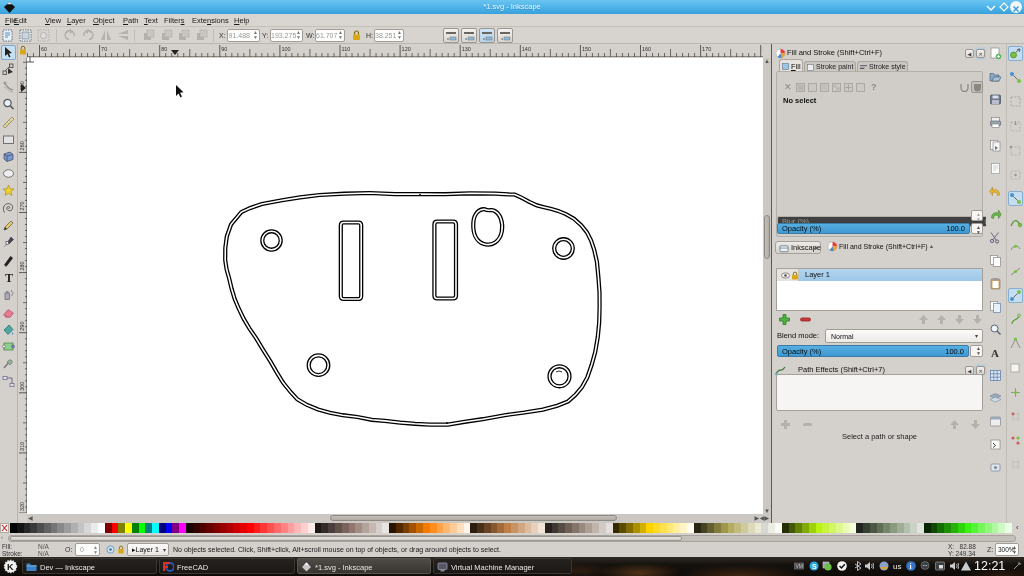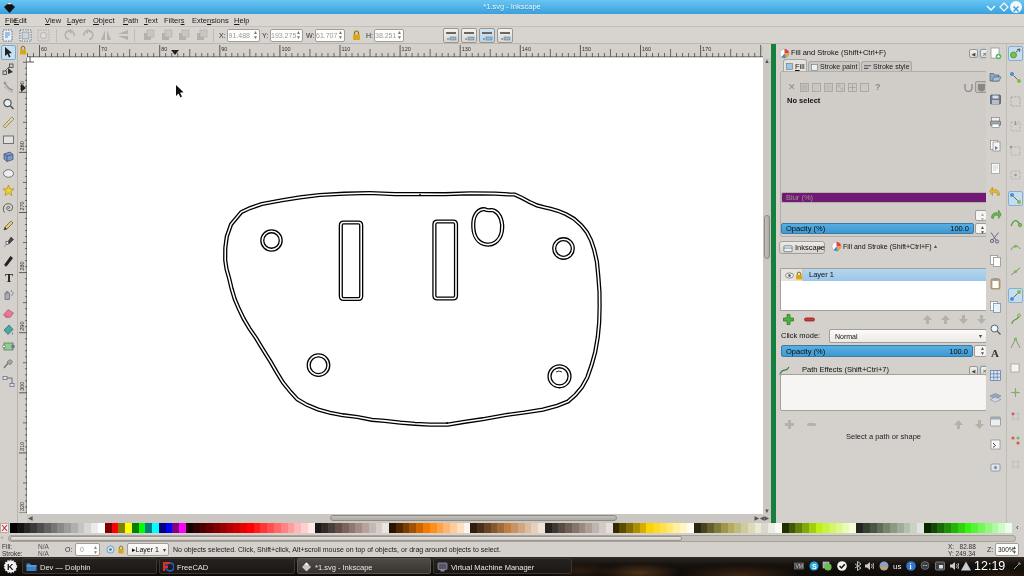--- a/index.html
+++ b/index.html
@@ -476,21 +476,21 @@
   <div class="abs" style="left:1px;bottom:0;font-size:6px;color:#555;">▼</div>
 </div>
 
 <div class="abs" style="left:27px;top:514px;width:744px;height:9px;background:#cbc7c2;">
   <div class="abs" style="left:303px;top:1px;width:287px;height:6px;background:linear-gradient(#c3bfba,#aeaaa4);border:1px solid #8d8983;border-radius:3px;"></div>
   <div class="abs" style="left:1px;top:0px;font-size:6px;color:#555;">◀</div>
   <div class="abs" style="right:12px;top:0px;font-size:6px;color:#555;">▶</div>
   <div class="abs" style="right:2px;top:0px;font-size:6px;color:#555;">◀▶</div>
 </div>
 
-<div class="abs" style="left:771px;top:44px;width:215px;height:479px;background:#d4d0cb;border-left:5px solid #15803d;">
+<div class="abs" style="left:771px;top:44px;width:215px;height:479px;background:#d4d0cb;border-left:1px solid #15803d;">
     <div class="abs" style="left:2px;top:4px;width:211px;height:13px;font-size:7.5px;color:#111;">
       <svg width="11" height="11" viewBox="0 0 11 11" style="position:absolute;left:1px;top:0;">
         <circle cx="5.5" cy="5.5" r="4.5" fill="#fff" stroke="#999" stroke-width="0.5"></circle>
         <path d="M5.5 5.5 L5.5 1 A4.5 4.5 0 0 1 10 5.5 Z" fill="#e04040"></path>
         <path d="M5.5 5.5 L10 5.5 A4.5 4.5 0 0 1 7 9.7 Z" fill="#e8a030"></path>
         <path d="M5.5 5.5 L7 9.7 A4.5 4.5 0 0 1 2.5 9 Z" fill="#4888c8"></path>
       </svg>
       <span style="position:absolute;left:13px;top:0px;">Fill and Stroke (Shift+Ctrl+F)</span>
       <div style="position:absolute;right:11px;top:1px;width:9px;height:9px;border:1px solid #9a958f;border-radius:2px;background:linear-gradient(#f2f0ee,#dbd7d2);font-size:5px;color:#444;text-align:center;line-height:8px;">◀</div>
       <div style="position:absolute;right:0px;top:1px;width:9px;height:9px;border:1px solid #9a958f;border-radius:2px;background:linear-gradient(#f2f0ee,#dbd7d2);box-shadow:0 0 2px 1px #9ccbe8;font-size:5px;color:#444;text-align:center;line-height:8px;">✕</div>
@@ -537,21 +537,21 @@
     </svg>
     <div class="abs" style="left:99px;top:38px;font-size:9px;font-weight:bold;color:#8a8a8a;">?</div>
     <svg width="9" height="9" viewBox="0 0 9 9" style="position:absolute;left:188px;top:39px;">
       <path d="M1 1 v4 a3.5 3.5 0 0 0 7 0 V1" fill="none" stroke="#8a8a8a" stroke-width="1.3"></path>
     </svg>
     <div class="abs" style="left:199px;top:37px;width:12px;height:12px;background:#c3bfba;border:1px solid #9a958f;border-radius:2px;"></div>
     <svg width="9" height="9" viewBox="0 0 9 9" style="position:absolute;left:201px;top:39px;">
       <path d="M1 1 v4 a3.5 3.5 0 0 0 7 0 V1 Z" fill="#8a8680"></path>
     </svg>
     <div class="abs" style="left:11px;top:52px;font-size:7.5px;font-weight:bold;color:#111;">No select</div>
-    <div class="abs" style="left:5px;top:148px;width:223px;height:11px;background:#701a75;border:1px solid #b5b0aa;border-radius:2px;font-size:7.5px;color:#9b968f;line-height:10px;"><span style="margin-left:4px;">Blur (%)</span><span style="position:absolute;right:4px;">0.0</span></div>
+    <div class="abs" style="left:5px;top:172px;width:223px;height:11px;background:#404040;border:1px solid #b5b0aa;border-radius:2px;font-size:7.5px;color:#9b968f;line-height:10px;"><span style="margin-left:4px;">Blur (%)</span><span style="position:absolute;right:4px;">0.0</span></div>
     <div class="abs" style="left:199px;top:166px;width:12px;height:11px;background:#f6f5f4;border:1px solid #a29d97;border-radius:2px;">
       <span style="position:absolute;right:1px;top:1px;color:#aaa;font-size:5px;line-height:5px;">▲<br>▼</span>
     </div>
     <div class="abs" style="left:5px;top:179px;width:193px;height:11px;background:linear-gradient(#56aee0,#3f99d3);border:1px solid #3a7ba8;border-radius:2px;font-size:7.5px;color:#0a0a0a;line-height:10px;"><span style="margin-left:4px;">Opacity (%)</span><span style="position:absolute;right:4px;">100.0</span></div>
     <div class="abs" style="left:199px;top:179px;width:12px;height:11px;background:#f6f5f4;border:1px solid #a29d97;border-radius:2px;">
       <span style="position:absolute;right:1px;top:1px;color:#555;font-size:5px;line-height:5px;">▲<br>▼</span>
     </div>
     <div class="abs" style="left:3px;top:197px;width:46px;height:13px;background:linear-gradient(#ece9e6,#d7d3ce);border:1px solid #a5a09a;border-radius:3px;font-size:7.5px;color:#111;">
       <svg width="10" height="10" viewBox="0 0 11 11" style="position:absolute;left:3px;top:2px;">
         <rect x="1" y="2" width="9" height="6.5" rx="1" fill="#eef2f6" stroke="#567" stroke-width="0.8"></rect>
@@ -593,21 +593,21 @@
     </svg>
     <svg width="13" height="13" viewBox="0 0 13 13" style="position:absolute;left:163px;top:269px;">
       <path d="M6.5 2 L11 7 H8 V11 H5 V7 H2 Z" fill="#b4b0aa"></path>
     </svg>
     <svg width="13" height="13" viewBox="0 0 13 13" style="position:absolute;left:181px;top:269px;">
       <path d="M6.5 11 L11 6 H8 V2 H5 V6 H2 Z" fill="#b4b0aa"></path>
     </svg>
     <svg width="13" height="13" viewBox="0 0 13 13" style="position:absolute;left:199px;top:269px;">
       <path d="M6.5 11 L11 6 H8 V2 H5 V6 H2 Z M2 12 h9" fill="#b4b0aa"></path>
     </svg>
-    <div class="abs" style="left:5px;top:287px;font-size:7.5px;color:#111;">Click mode:</div>
+    <div class="abs" style="left:5px;top:287px;font-size:7.5px;color:#111;">Blend mode:</div>
     <div class="abs" style="left:53px;top:285px;width:158px;height:14px;background:linear-gradient(#fcfbfa,#eceae7);border:1px solid #a29d97;border-radius:2px;font-size:7px;color:#111;line-height:13px;"><span style="margin-left:5px;">Normal</span><span style="position:absolute;right:4px;top:0;font-size:6px;color:#444;">▾</span></div>
     <div class="abs" style="left:5px;top:301px;width:192px;height:12px;background:linear-gradient(#56aee0,#3f99d3);border:1px solid #3a7ba8;border-radius:2px;font-size:7.5px;color:#0a0a0a;line-height:11px;"><span style="margin-left:4px;">Opacity (%)</span><span style="position:absolute;right:4px;">100.0</span></div>
     <div class="abs" style="left:198px;top:301px;width:13px;height:12px;background:#f6f5f4;border:1px solid #a29d97;border-radius:2px;">
       <span style="position:absolute;right:1px;top:0px;color:#555;font-size:5px;line-height:5px;">▲<br>▼</span>
     </div>
     <div class="abs" style="left:2px;top:321px;width:211px;height:13px;font-size:7.5px;color:#111;">
       <svg width="11" height="11" viewBox="0 0 11 11" style="position:absolute;left:1px;top:0;">
         <path d="M1 9 C4 2 7 8 10 2" fill="none" stroke="#3a7a3a" stroke-width="1.2"></path>
         <circle cx="1.5" cy="9" r="1.3" fill="#6ab"></circle>
       </svg>
@@ -978,21 +978,21 @@
     <svg width="15" height="15" viewBox="0 0 15 15" style="position:absolute;left:3px;top:2px;">
       <circle cx="7.5" cy="7.5" r="6" fill="#f4f4f4"></circle>
       <circle cx="7.5" cy="7.5" r="6" fill="none" stroke="#ddd" stroke-width="1.5" stroke-dasharray="1.5 1.2"></circle>
       <text x="4" y="11" font-family="Liberation Sans, sans-serif" font-size="9" font-weight="bold" fill="#111">K</text>
     </svg>
     <div class="abs" style="left:22px;top:1px;width:135px;height:16px;background:linear-gradient(#262220,#1a1714);border:1px solid #3a3630;border-radius:2px;">
       <svg width="11" height="10" viewBox="0 0 11 10" style="position:absolute;left:3px;top:3px;">
         <path d="M0.5 2 L0.5 9 L10.5 9 L10.5 3 L5 3 L4 1.5 L0.5 1.5 Z" fill="#3c82c8"></path>
         <path d="M0.5 4 L10.5 4" stroke="#8ab8e0" stroke-width="0.8"></path>
       </svg>
-      <span style="position:absolute;left:17px;top:4px;font-size:7.5px;color:#e8e8e8;white-space:nowrap;">Dev — Dolphin</span>
+      <span style="position:absolute;left:17px;top:4px;font-size:7.5px;color:#e8e8e8;white-space:nowrap;">Dev — Inkscape</span>
     </div>
     <div class="abs" style="left:159px;top:1px;width:136px;height:16px;background:linear-gradient(#262220,#1a1714);border:1px solid #3a3630;border-radius:2px;">
       <svg width="11" height="10" viewBox="0 0 11 10" style="position:absolute;left:3px;top:3px;">
         <circle cx="7" cy="5" r="4" fill="none" stroke="#2858b8" stroke-width="2"></circle>
         <path d="M1 9 V1 H7 M1 5 H5" stroke="#e03020" stroke-width="2.2" fill="none"></path>
       </svg>
       <span style="position:absolute;left:17px;top:4px;font-size:7.5px;color:#e8e8e8;white-space:nowrap;">FreeCAD</span>
     </div>
     <div class="abs" style="left:297px;top:1px;width:134px;height:16px;background:linear-gradient(#4e4a45,#37332e);border:1px solid #5a564f;border-radius:2px;">
       <svg width="11" height="10" viewBox="0 0 11 10" style="position:absolute;left:3px;top:3px;">
@@ -1053,16 +1053,16 @@
       <rect x="0.5" y="1" width="9" height="8" rx="1" fill="#3a3f44" stroke="#999" stroke-width="0.7"></rect>
       <rect x="4" y="4" width="4" height="3.5" fill="#ddd"></rect>
     </svg>
     <svg width="10" height="10" viewBox="0 0 10 10" style="position:absolute;left:949px;top:4px;">
       <path d="M1 3.5 h2 L6 1 V9 L3 6.5 H1 Z" fill="#ccc"></path>
       <path d="M7.5 3 q1.5 2 0 4 M9 2 q2 3 0 6" stroke="#ccc" stroke-width="0.9" fill="none"></path>
     </svg>
     <svg width="10" height="10" viewBox="0 0 10 10" style="position:absolute;left:961px;top:4px;">
       <path d="M5 0.5 L10 9.5 H0 Z" fill="#c8cdd2"></path>
     </svg>
-    <span class="abs" style="left:974px;top:2px;font-size:12.5px;color:#fff;">12:19</span>
+    <span class="abs" style="left:974px;top:2px;font-size:12.5px;color:#fff;">12:21</span>
     <svg width="8" height="8" viewBox="0 0 8 8" style="position:absolute;left:1013px;top:5px;">
       <path d="M1 7 L7 1 M5 1 h2 v2" stroke="#998" stroke-width="1" fill="none"></path>
     </svg>
   </div>
 </body></html>

